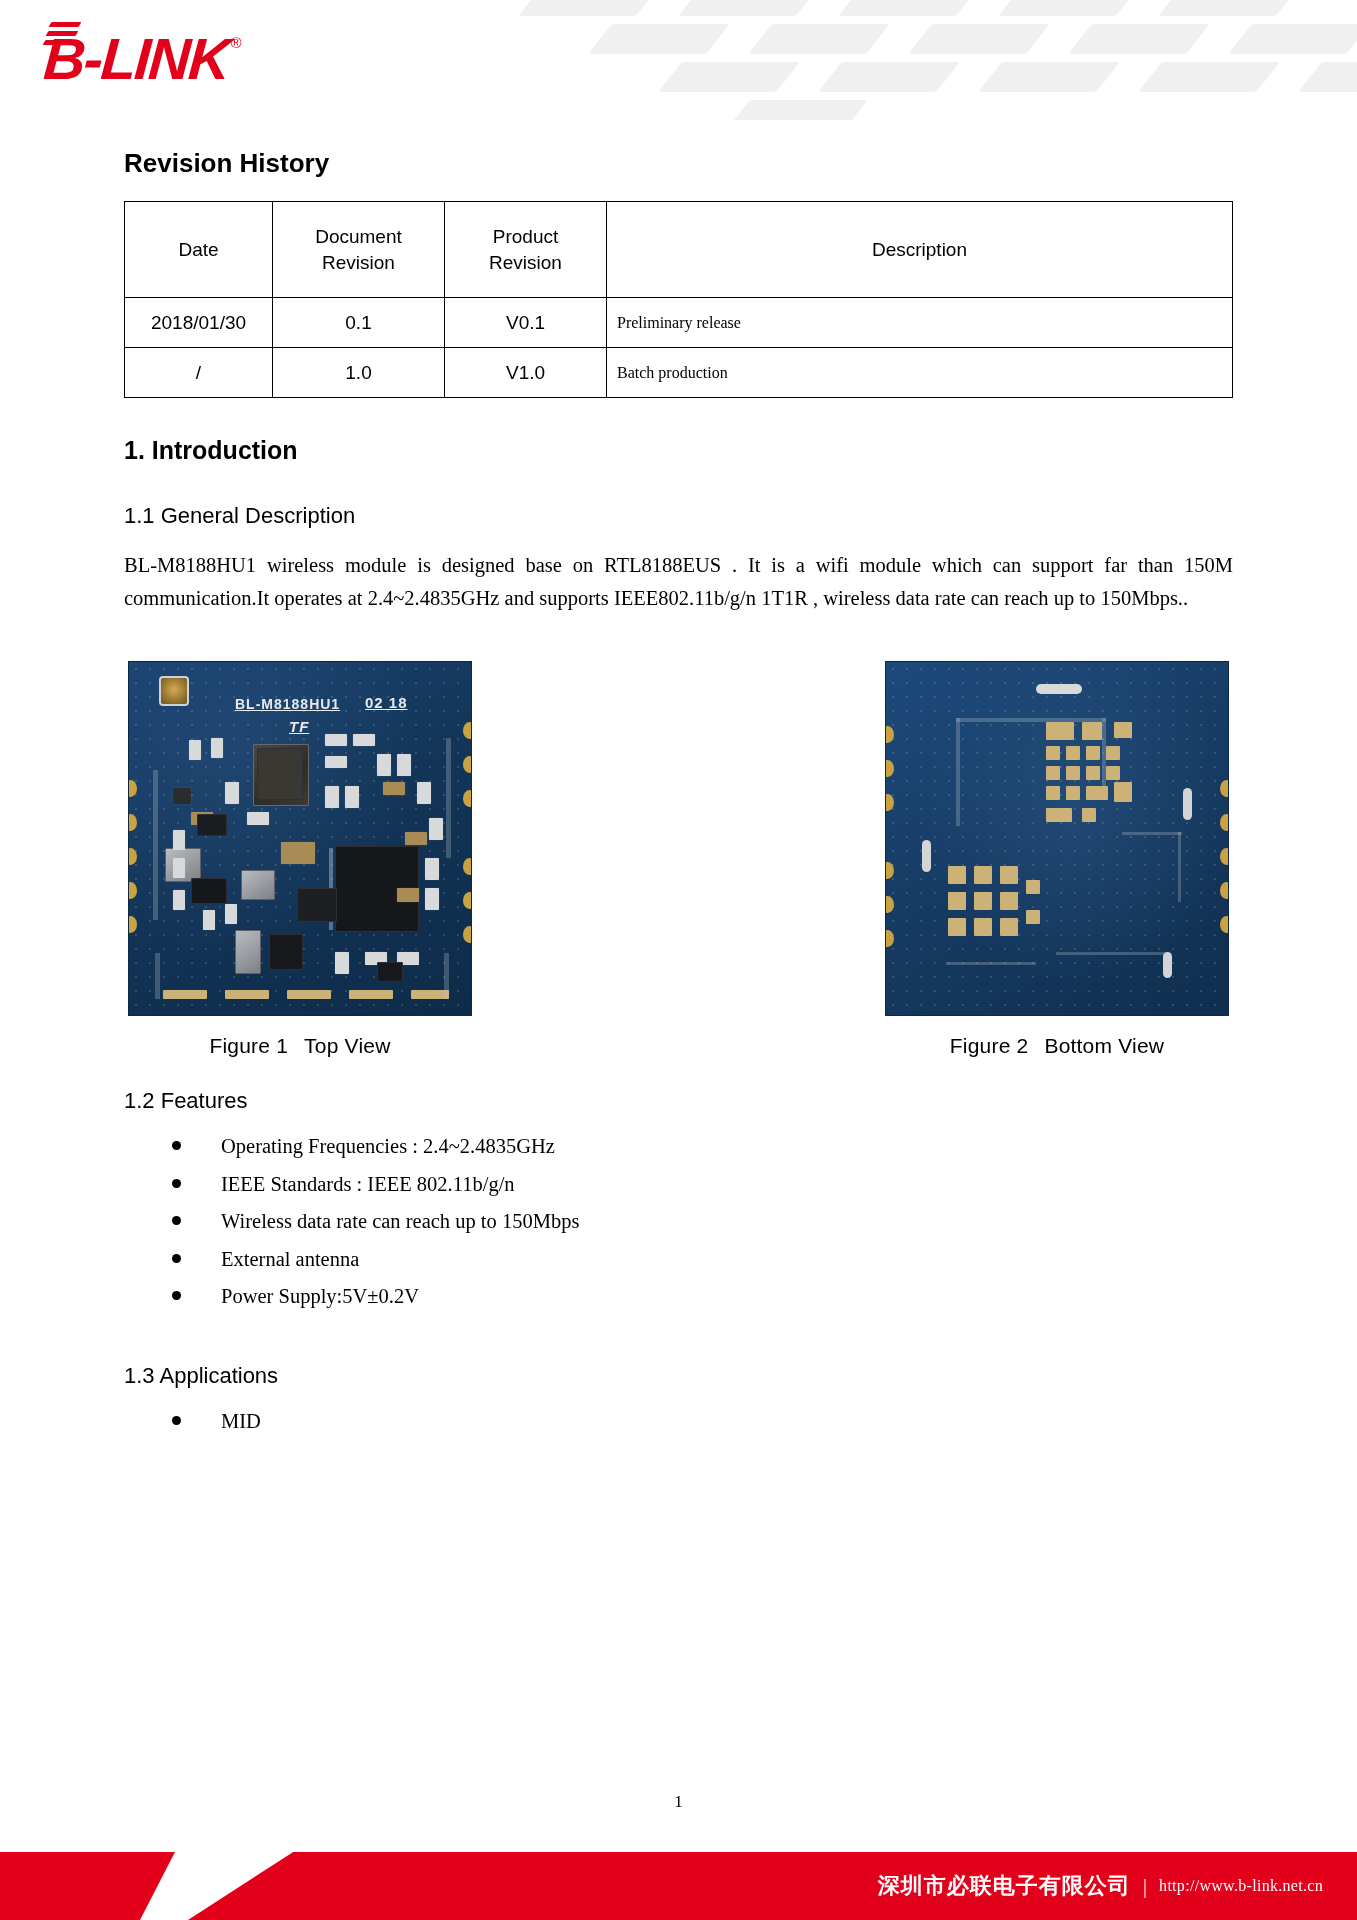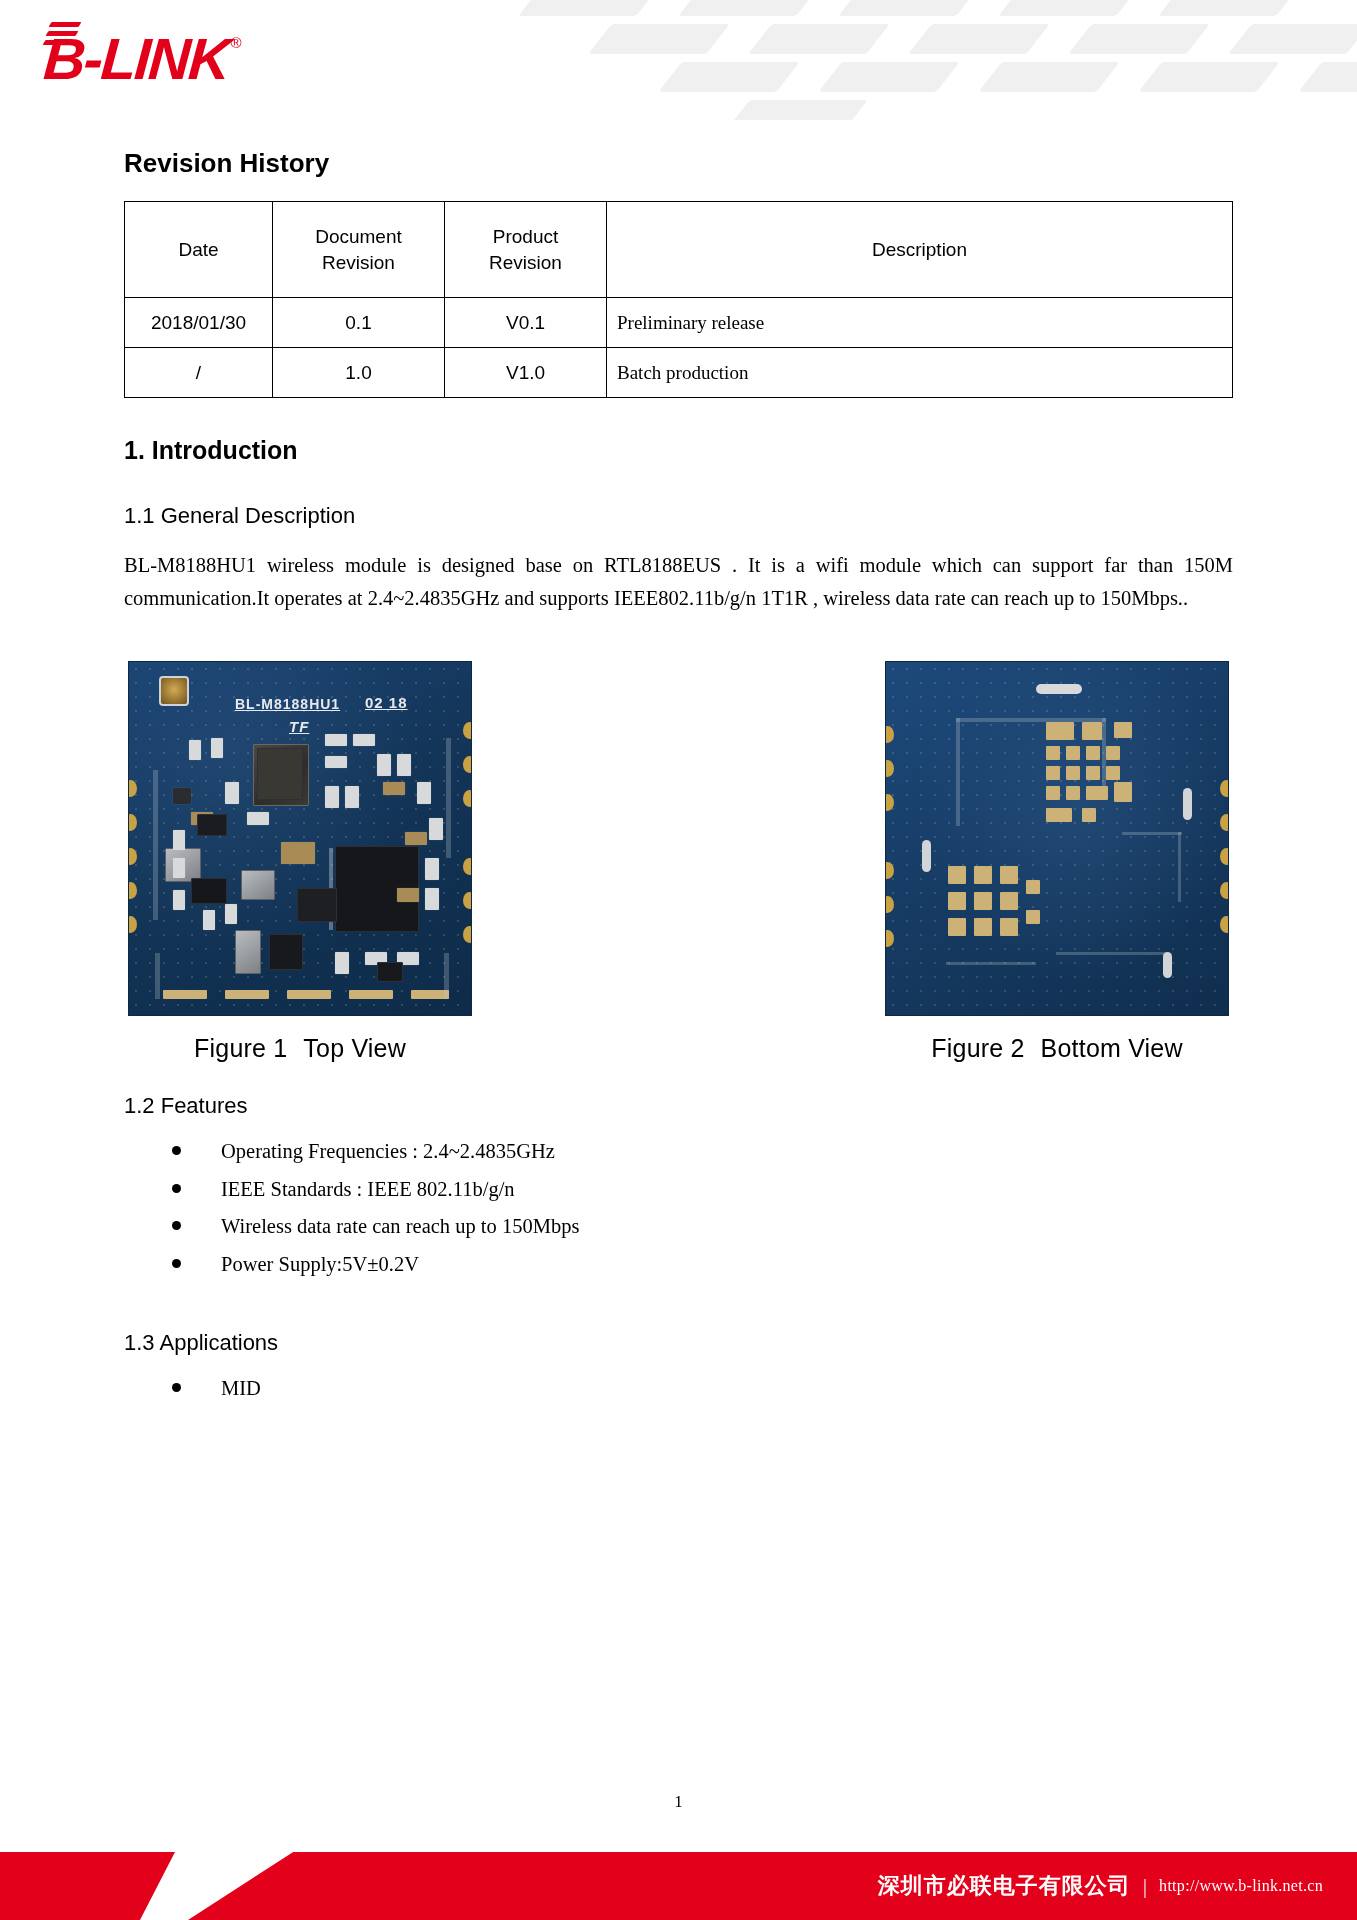--- a/index.html
+++ b/index.html
@@ -131,21 +131,21 @@
     padding: 4px 6px;
   }
   table.rev-table td {
     font-family: "Liberation Sans", sans-serif;
     font-size: 19px;
     height: 50px;
     padding: 4px 6px;
   }
   table.rev-table td.desc-cell {
     font-family: "Liberation Serif", serif;
-    font-size: 19px;
+    font-size: 16px;
     text-align: left;
     padding-left: 10px;
   }
   .col-date    { width: 148px; }
   .col-docrev  { width: 172px; }
   .col-prodrev { width: 162px; }
   .col-desc    { width: auto; }
 
   
   p.body-text {
@@ -247,21 +247,21 @@
     inset: 0;
     background-image:
       radial-gradient(circle, rgba(255,255,255,0.14) 0.7px, transparent 1px);
     background-size: 14px 14px;
     pointer-events: none;
   }
 
   .fig-caption {
     margin-top: 18px;
     font-family: "Liberation Sans", sans-serif;
-    font-size: 25px;
+    font-size: 21px;
     color: #000;
     letter-spacing: 0.2px;
   }
   .fig-caption .fig-gap { display: inline-block; width: 16px; }
 
   
   ul.feature-list {
     list-style: none;
     margin-top: 22px;
     padding-left: 48px;
@@ -595,20 +595,24 @@
     <li>
       <span class="bullet-dot"></span>
       <span>IEEE Standards : IEEE 802.11b/g/n</span>
     </li>
     <li>
       <span class="bullet-dot"></span>
       <span>Wireless data rate can reach up to 150Mbps</span>
     </li>
     <li>
       <span class="bullet-dot"></span>
+      <span>External antenna</span>
+    </li>
+    <li>
+      <span class="bullet-dot"></span>
       <span>Power Supply:5V±0.2V</span>
     </li>
   </ul>
 
   <h3 class="sub-title" style="margin-top:56px;">1.3 Applications</h3>
   <ul class="feature-list">
     <li>
       <span class="bullet-dot"></span>
       <span>MID</span>
     </li>

